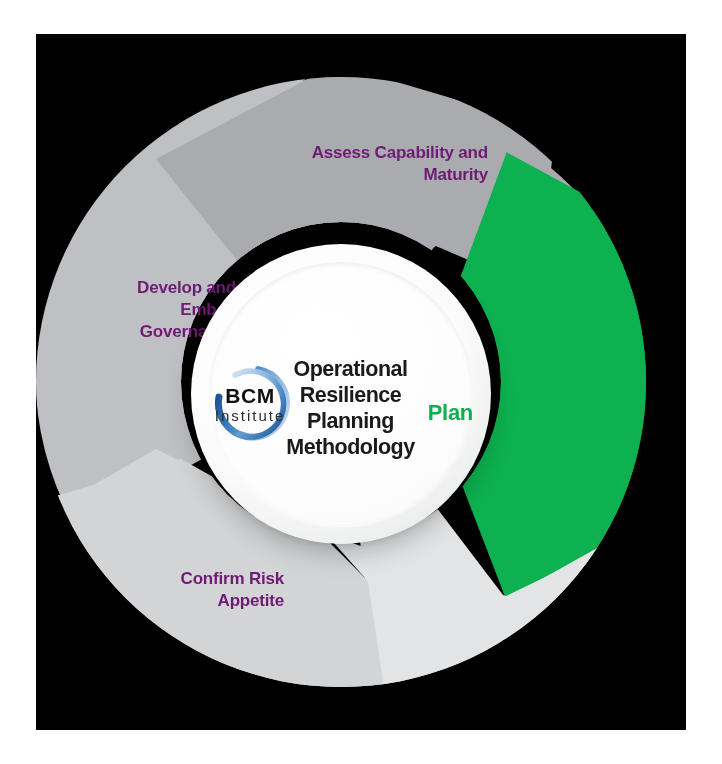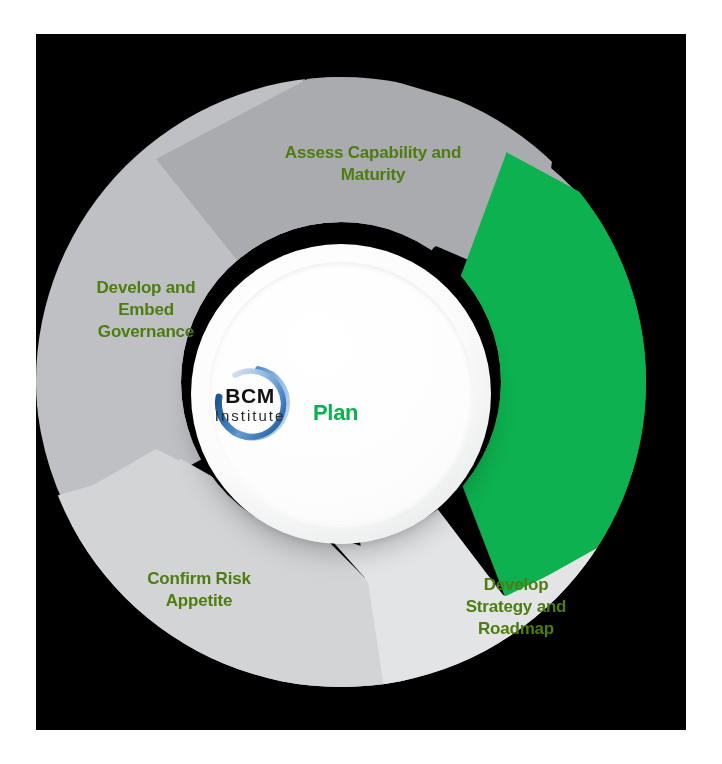--- a/index.html
+++ b/index.html
@@ -38,25 +38,25 @@
     left: 0;
     top: 0;
     width: 650px;
     height: 696px;
     display: block;
   }
 
   
   .seg-label {
     position: absolute;
-    color: #4d7c0f;
+    color: #701a75;
     font-weight: bold;
     font-size: 17px;
     line-height: 1.28;
-    text-align: center;
+    text-align: right;
     letter-spacing: -0.2px;
     white-space: pre-line;
     pointer-events: none;
   }
   .seg-label.l0 { left: 222px; top: 108px; width: 230px; }   
   .seg-label.l1 { left: 508px; top: 292px; width: 120px; }   
   .seg-label.l2 { left: 400px; top: 540px; width: 160px; }   
   .seg-label.l3 { left: 78px;  top: 534px; width: 170px; }   
   .seg-label.l4 { left: 20px;  top: 243px; width: 180px; }   
 
@@ -198,23 +198,20 @@
         <path d="M 150,430 L 120,415 L 28,468 A 305,305 0 0,0 350,690 L 330,545 L 285,500 L 150,430 Z" fill="#D3D4D6"></path>
         <path d="M 145,425 L 20,462 L 60,640 L 355,700 L 332,548 L 270,495 Z" fill="#D3D4D6"></path>
       </g>
     </g>
 
     <circle cx="305" cy="348" r="159" fill="#000000" opacity="0"></circle>
   </svg>
 
   <div class="seg-label l0">Assess Capability and
 Maturity</div>
-  <div class="seg-label l2">Develop
-Strategy and
-Roadmap</div>
   <div class="seg-label l3">Confirm Risk
 Appetite</div>
   <div class="seg-label l4">Develop and
 Embed
 Governance</div>
 
   <div id="hub">
     <div id="hub-inner">
 
       <div id="logo">
@@ -231,18 +228,19 @@
                    A 34,34 0 1 1 70,62" fill="none" stroke="url(#arcGrad)" stroke-width="7" stroke-linecap="round" transform="rotate(150 44 39)"></path>
           <path d="M 30,70
                    A 33,33 0 1 0 26,10" fill="none" stroke="url(#arcGrad)" stroke-width="5.5" stroke-linecap="round" opacity="0.95"></path>
         </svg>
         <div class="logo-text">
           <div class="logo-bcm">BCM</div>
           <div class="logo-inst">Institute</div>
         </div>
       </div>
 
+      <div id="hub-title" style="color: rgb(26, 26, 26);">Operational Resilience Planning Methodology</div>
       <div id="hub-sub" style="color: rgb(11, 177, 79);">Plan</div>
 
     </div>
   </div>
 
 </div>
 
 </body></html>

